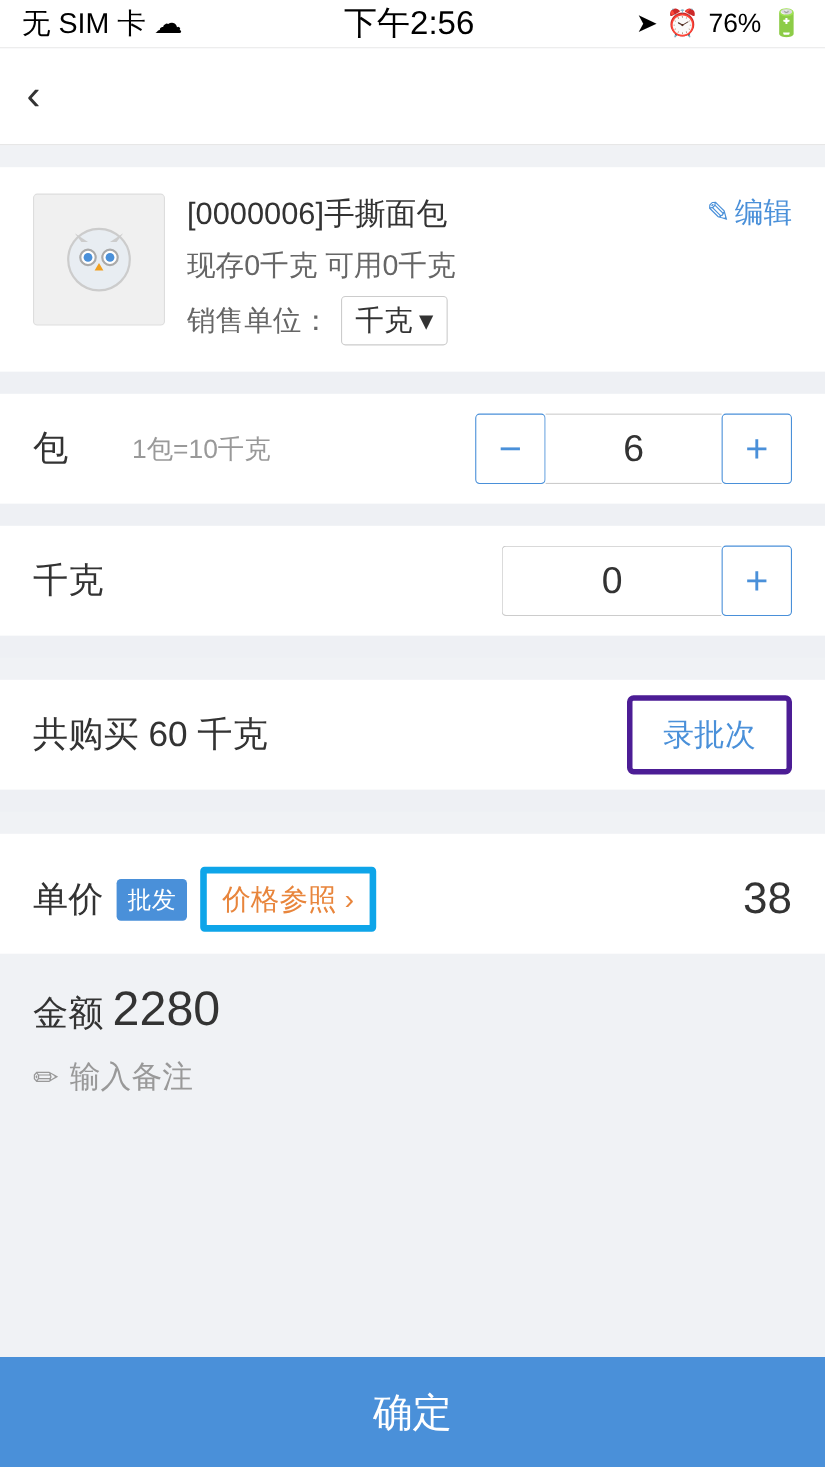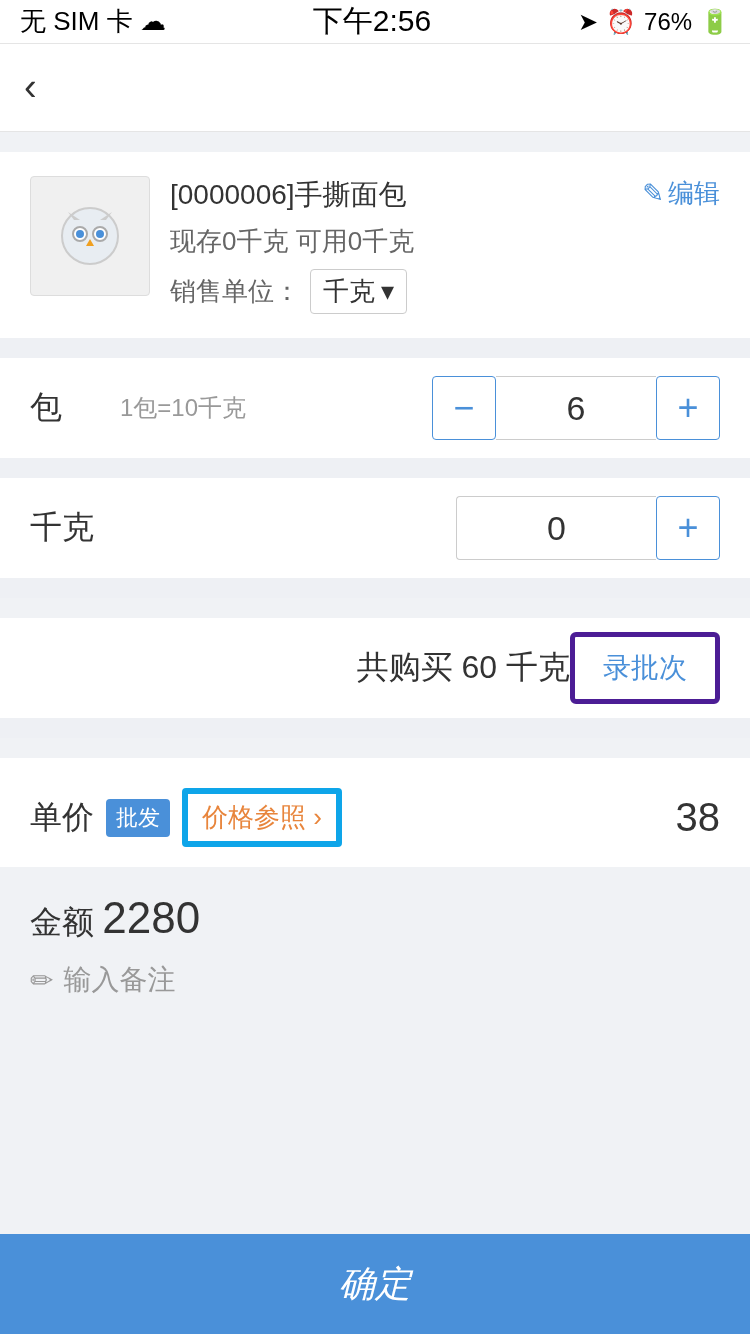--- a/index.html
+++ b/index.html
@@ -171,21 +171,21 @@
 
     
     .total-section {
       background: #fff;
       padding: 0 30px;
       margin-top: 20px;
     }
     .total-row {
       display: flex;
       align-items: center;
-      justify-content: flex-end;
+      justify-content: space-between;
       height: 100px;
     }
     .total-label { font-size: 32px; color: #333; }
     .record-batch-btn {
       border: 5px solid #4c1d95;
       color: #4a90d9;
       background: #fff;
       font-size: 28px;
       padding: 12px 28px;
       border-radius: 6px;
@@ -256,21 +256,20 @@
       width: 750px;
       height: 100px;
       background: #4a90d9;
       color: #fff;
       font-size: 36px;
       display: flex;
       align-items: center;
       justify-content: center;
       cursor: pointer;
       border: none;
-      font-style: italic;
     }
 
     
     .bottom-pad { height: 120px; }
   </style>
 </head>
 <body>
 
 <div class="status-bar">
   <div class="status-left">

